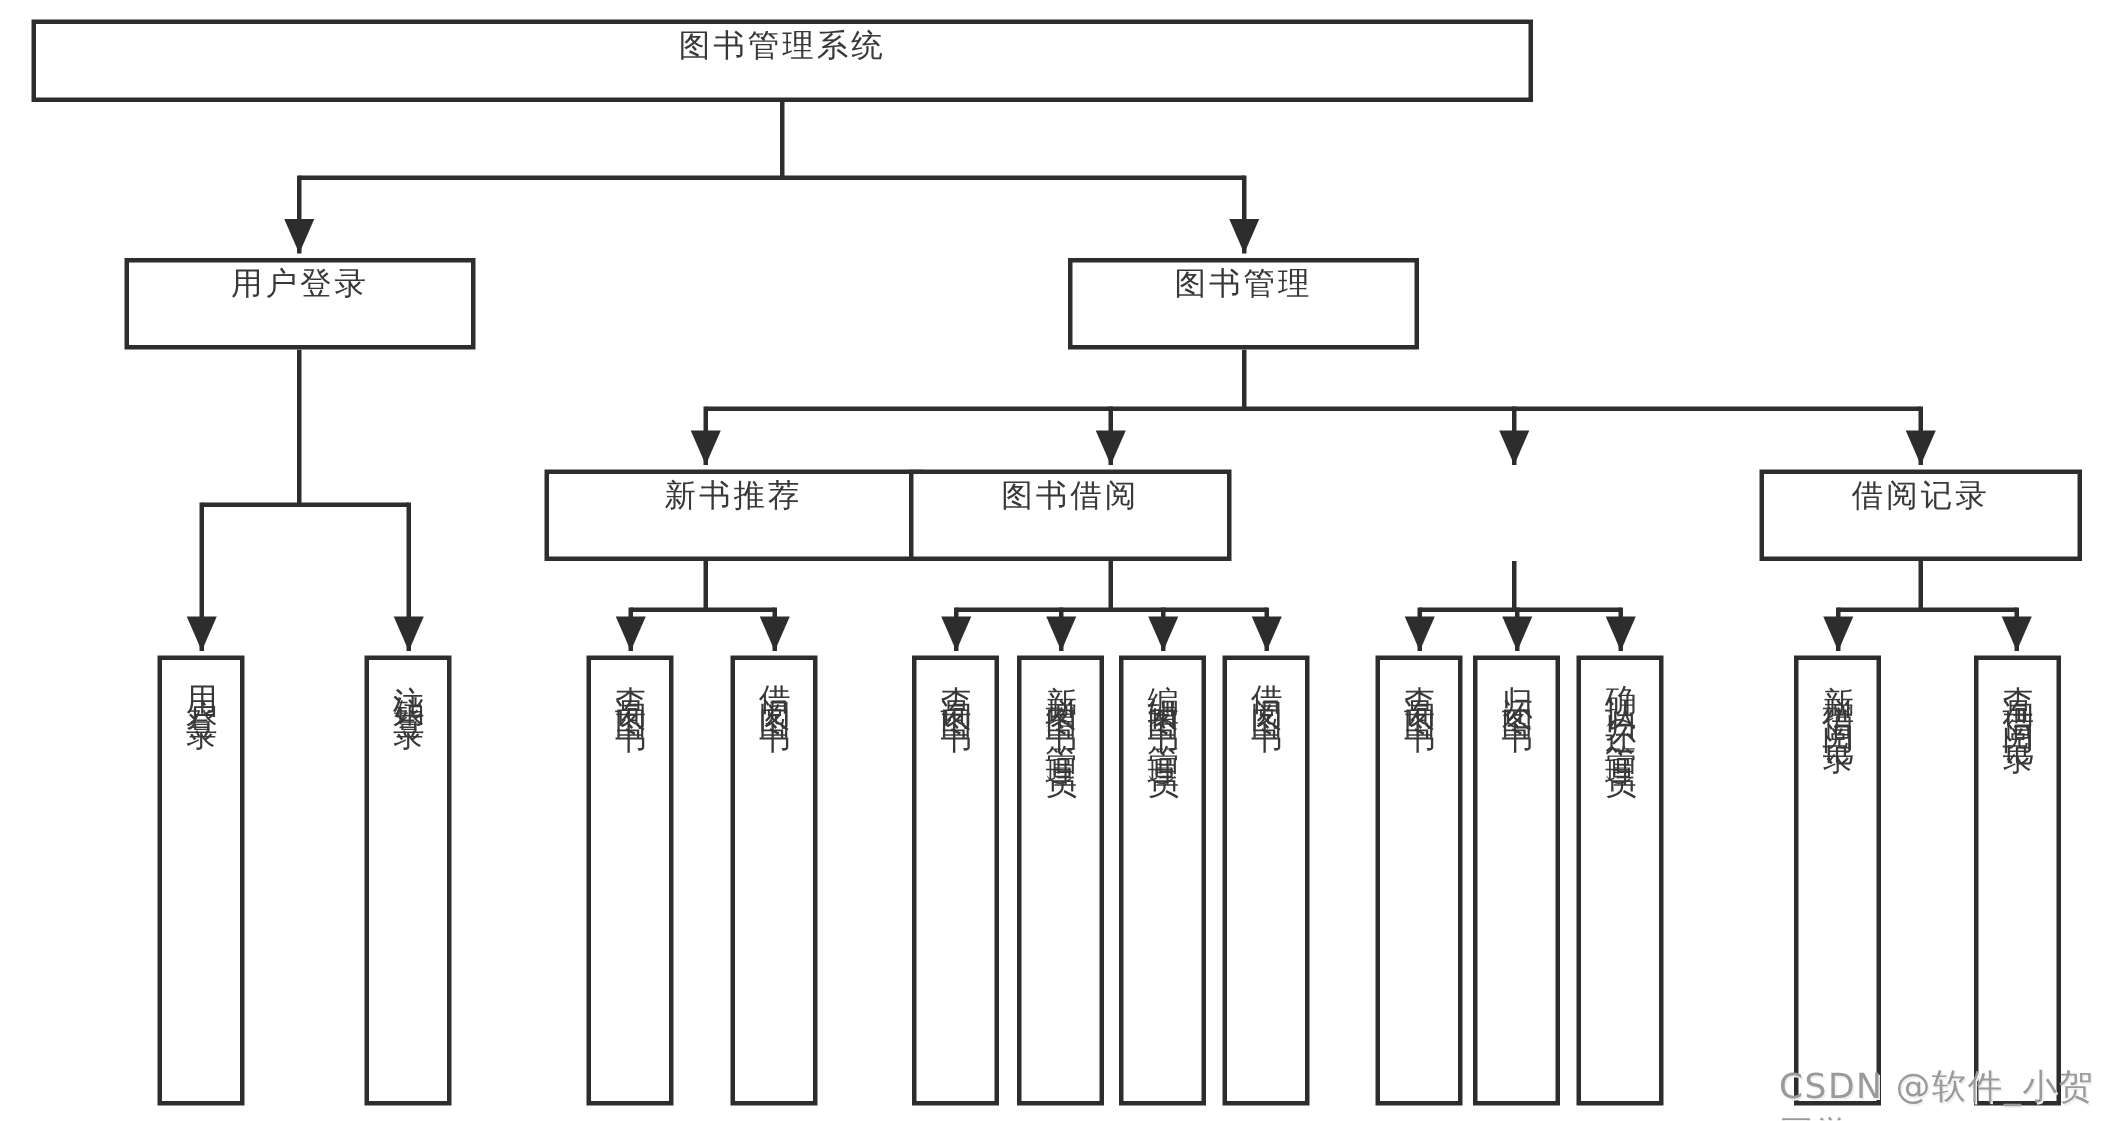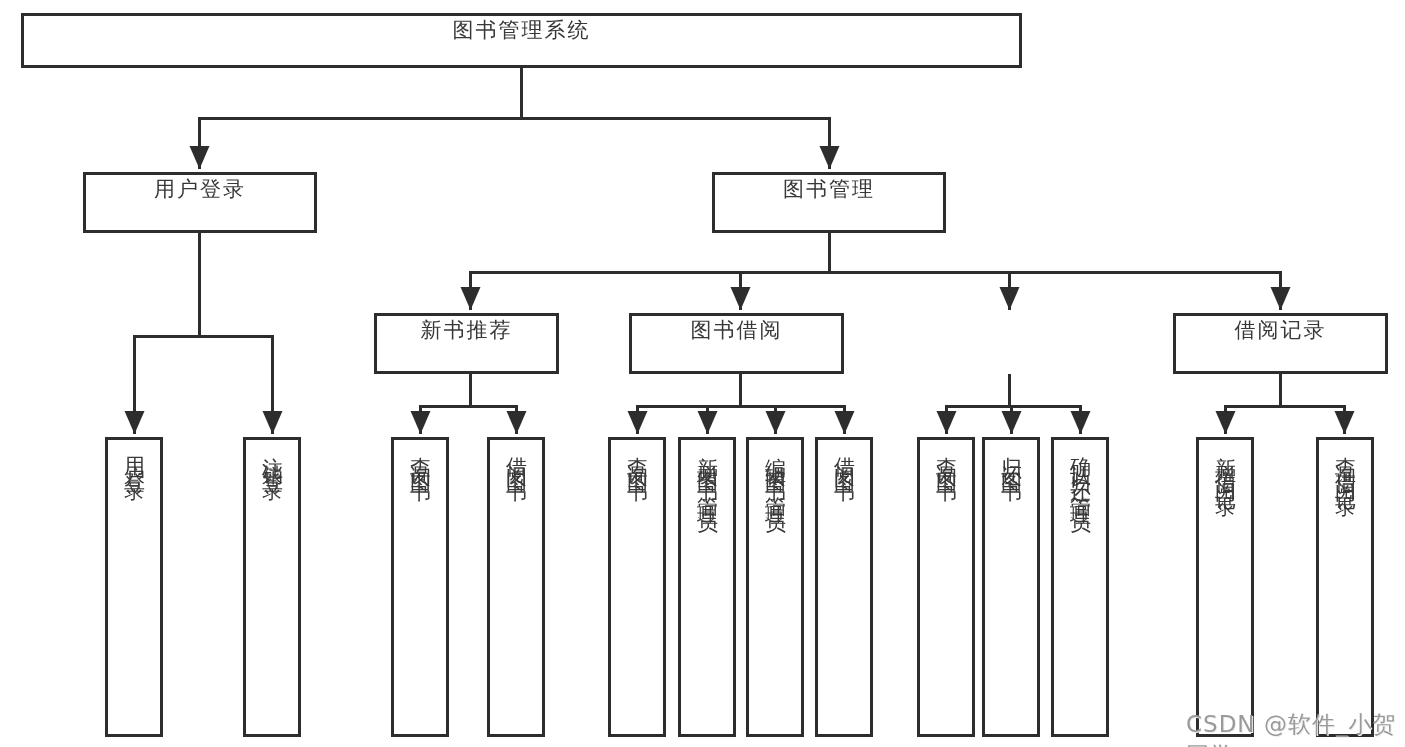--- a/index.html
+++ b/index.html
@@ -78,24 +78,24 @@
     <span>图书管理系统</span>
   </div>
 
   <div class="node hbox" style="left:83px;top:172px;width:234px;height:61px">
     <span>用户登录</span>
   </div>
   <div class="node hbox" style="left:712px;top:172px;width:234px;height:61px">
     <span>图书管理</span>
   </div>
 
-  <div class="node hbox" style="left:374px;top:313px;width:185px;height:61px">
+  <div class="node hbox" style="left:363px;top:313px;width:252px;height:61px">
     <span>新书推荐</span>
   </div>
-  <div class="node hbox" style="left:629px;top:313px;width:215px;height:61px">
+  <div class="node hbox" style="left:606px;top:313px;width:215px;height:61px">
     <span>图书借阅</span>
   </div>
   <div class="node hbox" style="left:1173px;top:313px;width:215px;height:61px">
     <span>借阅记录</span>
   </div>
 
   <div class="node vbox" style="left:105px">
     <span class="vtext">用户登录</span>
   </div>
   <div class="node vbox" style="left:243px">

